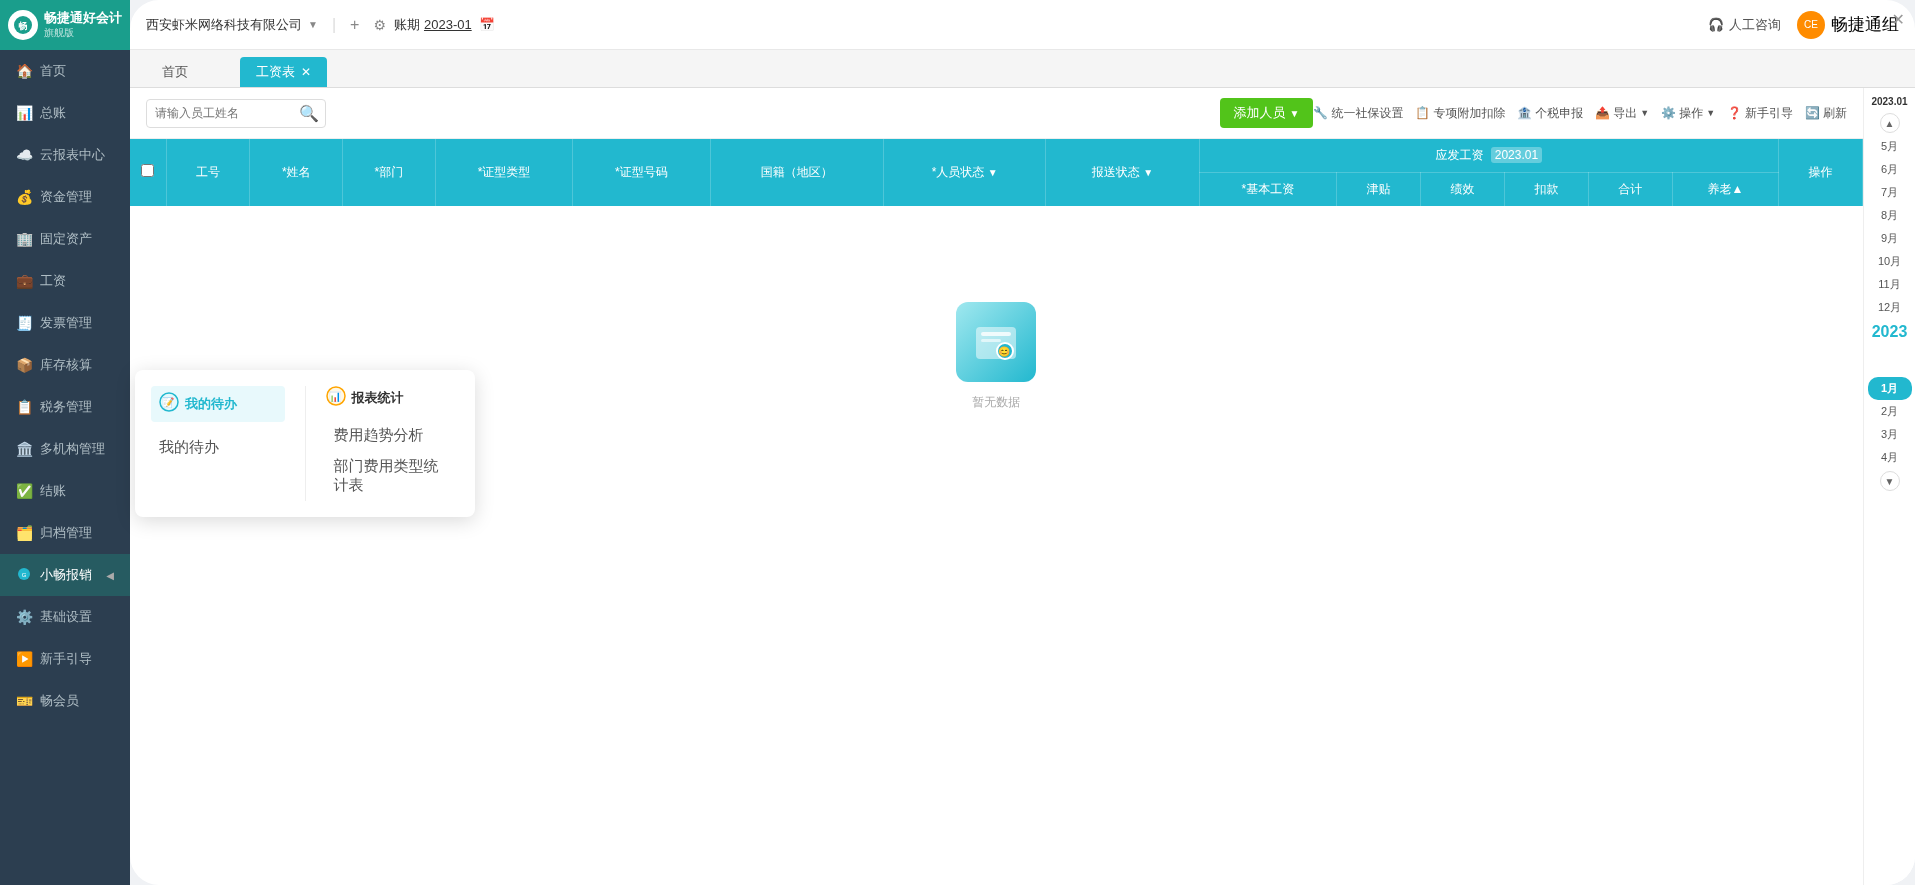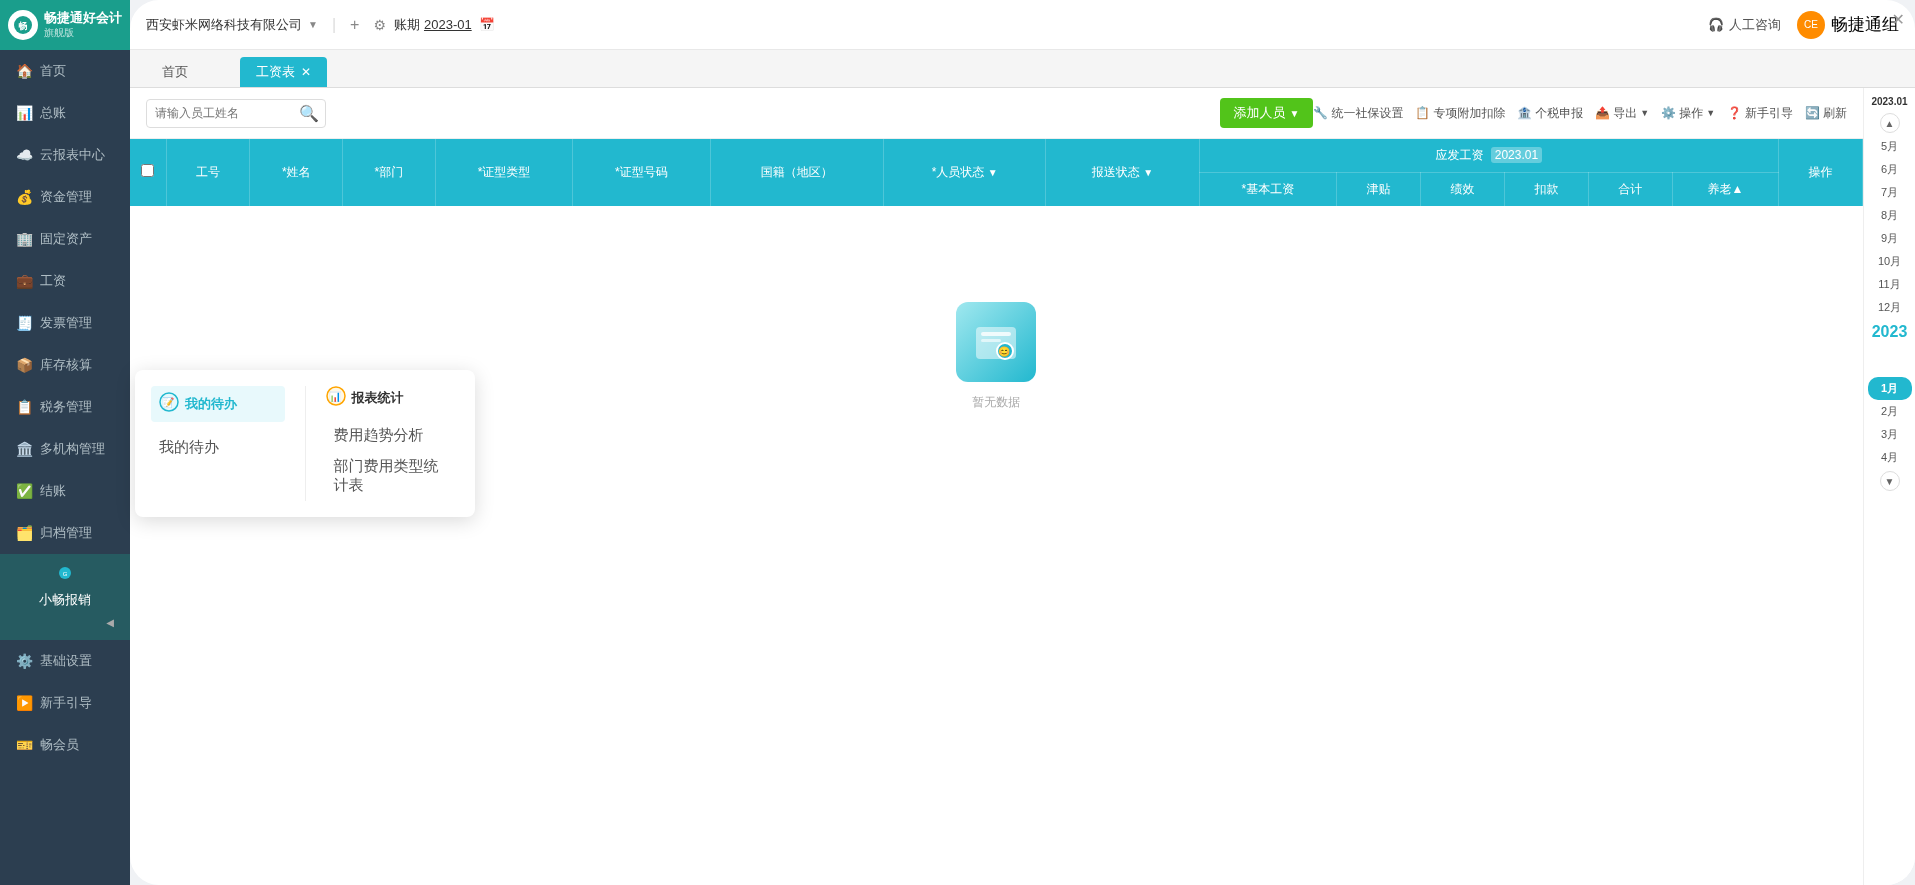--- a/index.html
+++ b/index.html
@@ -35,21 +35,21 @@
     .sidebar-logo-sub { font-size: 10px; color: rgba(255,255,255,0.7); }
     .sidebar-nav { flex: 1; overflow-y: auto; }
     .sidebar-item {
       display: flex; align-items: center; gap: 8px;
       padding: 12px 16px;
       color: #b0bec5;
       cursor: pointer;
       font-size: 13px;
       transition: background 0.2s;
     }
-    .sidebar-item.active { background: rgba(26,158,140,0.3); color: white; flex-direction: column; }
+    .sidebar-item.active { background: rgba(26,158,140,0.3); color: white; }
     .sidebar-item-icon { font-size: 14px; width: 16px; text-align: center; }
 
     
     .main {
       flex: 1;
       display: flex;
       flex-direction: column;
       height: 885px;
       overflow: hidden;
       border-radius: 29px;

